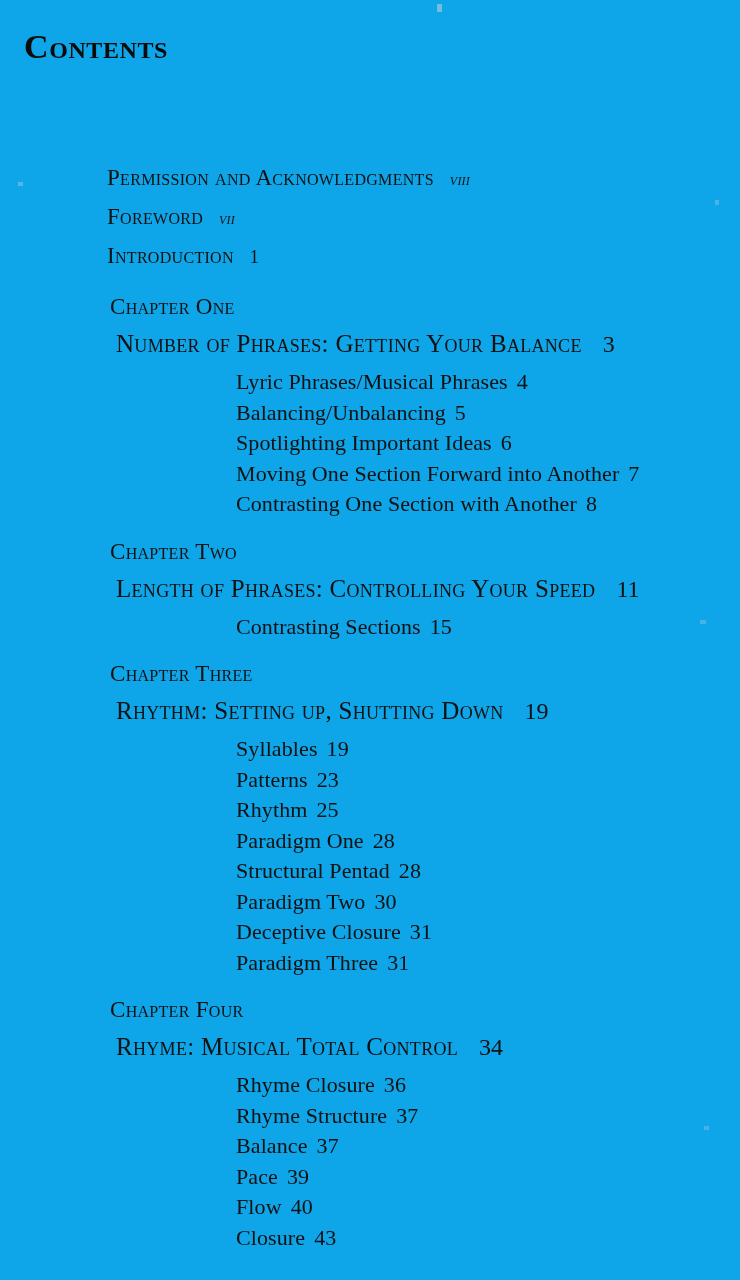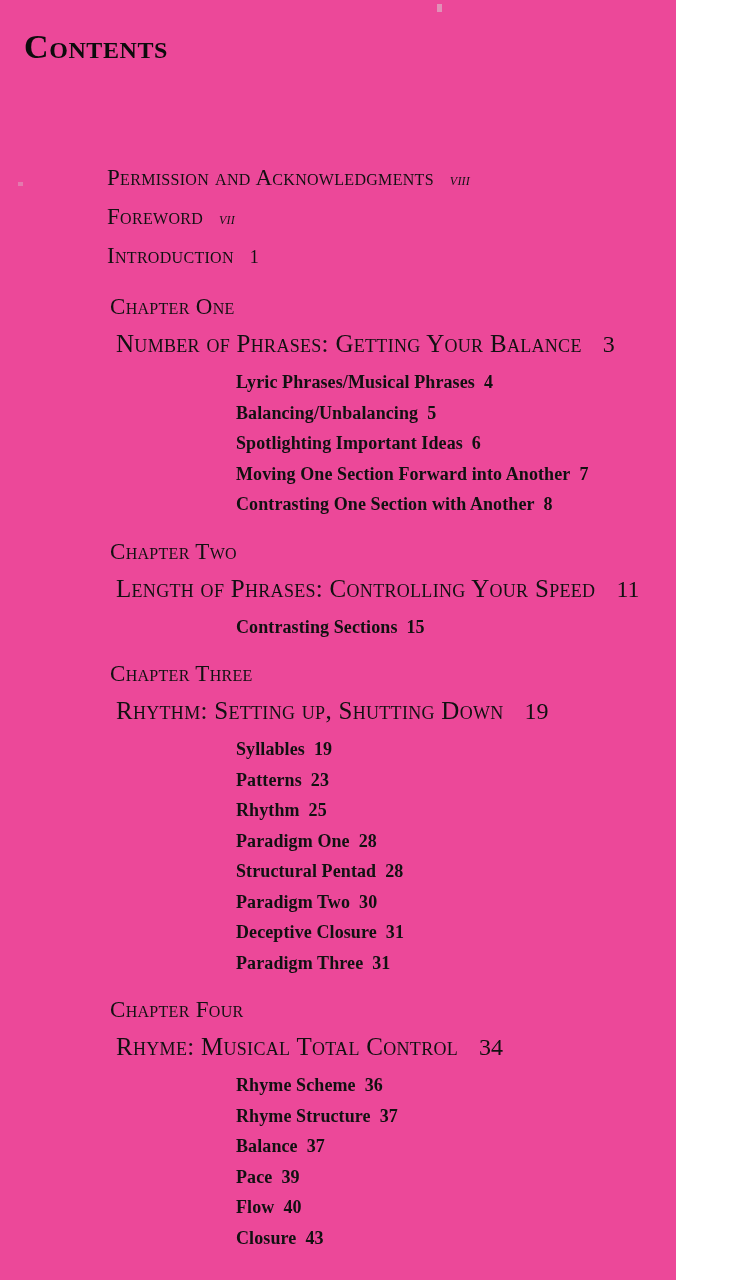--- a/index.html
+++ b/index.html
@@ -2,23 +2,23 @@
 <html><head>
 <meta charset="utf-8">
 <style>
   html, body {
     margin: 0;
     padding: 0;
     background: #ffffff;
   }
   .page {
     position: relative;
-    width: 676px;
+    width: 740px;
     height: 1280px;
-    background: #ec4899;
+    background: #0ea5e9;
     overflow: hidden;
     font-family: "Liberation Serif", "DejaVu Serif", serif;
     color: #111111;
   }
   
   .speckle {
     position: absolute;
     background: #d8d8d8;
     opacity: .55;
     pointer-events: none;
@@ -98,25 +98,24 @@
     font-variant: normal;
     font-size: 24px;
     margin-left: 21px;
     letter-spacing: 0;
   }
 
   
   .subs { margin-top: 4px; }
   .sub-row {
     padding-left: 236px;
-    font-size: 18px;
+    font-size: 22px;
     line-height: 30.5px;
     white-space: nowrap;
     letter-spacing: .1px;
-    font-weight: bold;
   }
   .sub-row .pg {
     margin-left: 9px;
   }
 </style>
 </head>
 <body>
 
 <div class="page">
 
@@ -161,21 +160,21 @@
           <div class="sub-row"><span>Structural Pentad</span><span class="pg">28</span></div>
           <div class="sub-row"><span>Paradigm Two</span><span class="pg">30</span></div>
           <div class="sub-row"><span>Deceptive Closure</span><span class="pg">31</span></div>
           <div class="sub-row"><span>Paradigm Three</span><span class="pg">31</span></div>
         </div>
       </div>
       <div class="chapter">
         <div class="chapter-label">Chapter Four</div>
         <div class="chapter-title"><span>Rhyme: Musical Total Control</span><span class="pg">34</span></div>
         <div class="subs">
-          <div class="sub-row"><span>Rhyme Scheme</span><span class="pg">36</span></div>
+          <div class="sub-row"><span>Rhyme Closure</span><span class="pg">36</span></div>
           <div class="sub-row"><span>Rhyme Structure</span><span class="pg">37</span></div>
           <div class="sub-row"><span>Balance</span><span class="pg">37</span></div>
           <div class="sub-row"><span>Pace</span><span class="pg">39</span></div>
           <div class="sub-row"><span>Flow</span><span class="pg">40</span></div>
           <div class="sub-row"><span>Closure</span><span class="pg">43</span></div>
         </div>
       </div>
     </div>
 
 </div>

